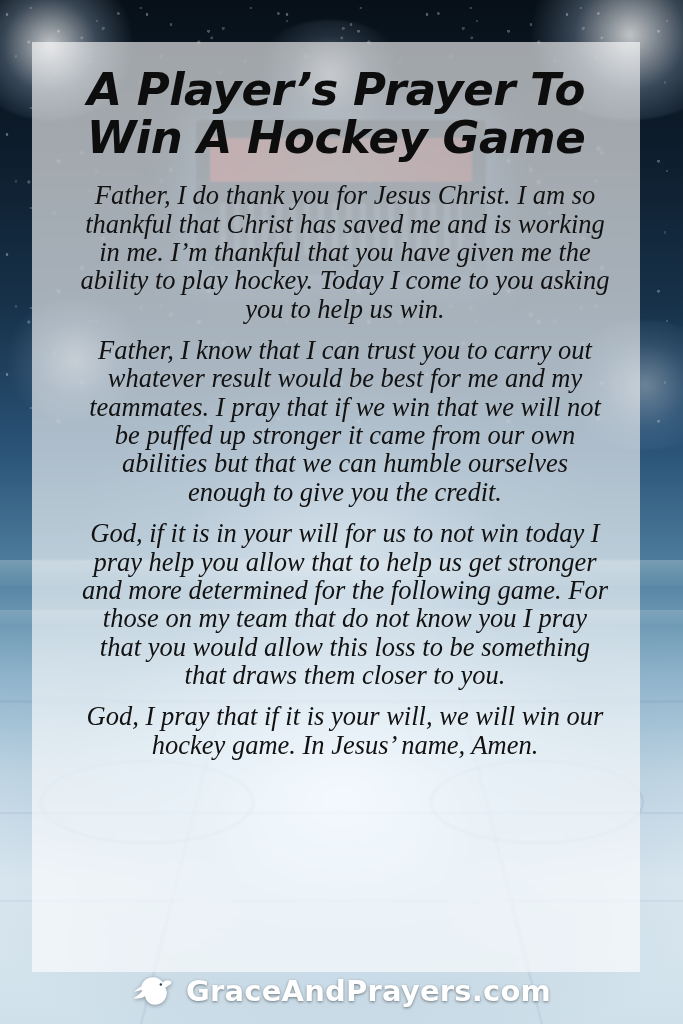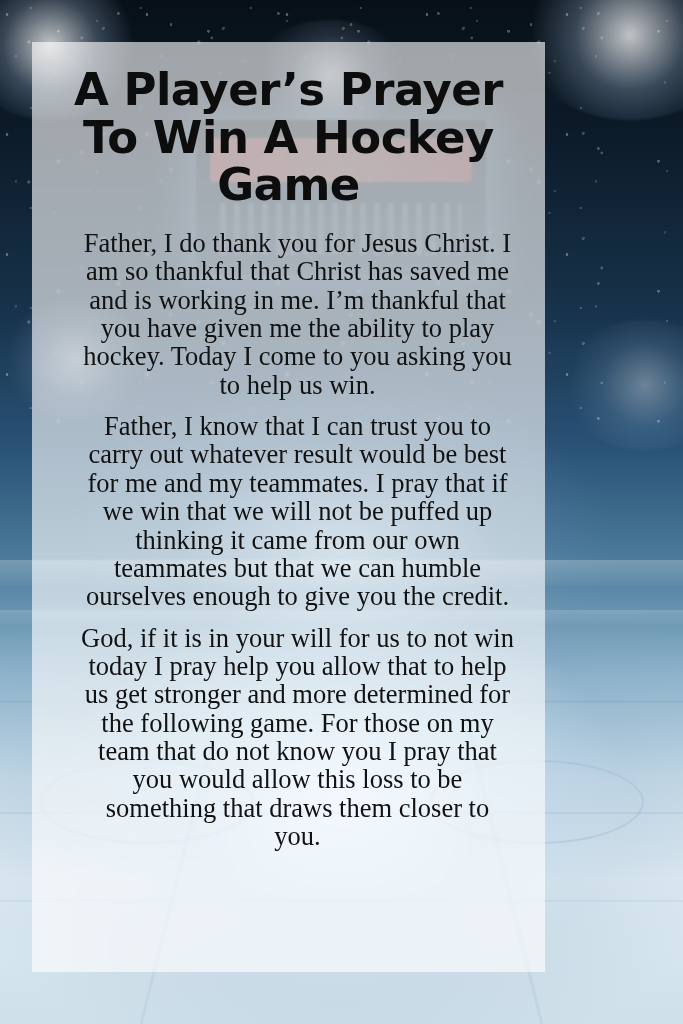--- a/index.html
+++ b/index.html
@@ -100,24 +100,25 @@
     position: absolute;
     left: 0; right: 0;
     background: linear-gradient(180deg, rgba(255,255,255,0.45), rgba(200,220,235,0.10));
   }
 
   
   .card {
     position: absolute;
     left: 32px;
     top: 42px;
-    width: 513px;
+    width: 608px;
     height: 930px;
     background: rgba(255,255,255,0.62);
     backdrop-filter: blur(1px);
+    font-style: italic;
   }
 
   .title {
     margin: 0;
     padding: 24px 18px 4px 18px;
     font-family: "DejaVu Sans", sans-serif;
     font-weight: bold;
     font-size: 45px;
     line-height: 1.06;
     letter-spacing: -0.5px;
@@ -189,19 +190,28 @@
   <div class="rink-line" style="left:180px; top:700px; width:3px; height:324px; opacity:.35; transform:skewX(-14deg);"></div>
   <div class="rink-line" style="left:500px; top:700px; width:3px; height:324px; opacity:.35; transform:skewX(14deg);"></div>
   <div class="rink-circle" style="left:40px; top:760px; width:210px; height:80px;"></div>
   <div class="rink-circle" style="left:430px; top:760px; width:210px; height:80px;"></div>
 
   <div class="card">
     <h1 class="title">A Player’s Prayer To Win A Hockey Game</h1>
 
     <div class="body">
       <p class="para">Father, I do thank you for Jesus Christ. I am so thankful that Christ has saved me and is working in me. I’m thankful that you have given me the ability to play hockey. Today I come to you asking you to help us win.</p>
-      <p class="para">Father, I know that I can trust you to carry out whatever result would be best for me and my teammates. I pray that if we win that we will not be puffed up thinking it came from our own teammates but that we can humble ourselves enough to give you the credit.</p>
+      <p class="para">Father, I know that I can trust you to carry out whatever result would be best for me and my teammates. I pray that if we win that we will not be puffed up stronger it came from our own abilities but that we can humble ourselves enough to give you the credit.</p>
       <p class="para">God, if it is in your will for us to not win today I pray help you allow that to help us get stronger and more determined for the following game. For those on my team that do not know you I pray that you would allow this loss to be something that draws them closer to you.</p>
+      <p class="para">God, I pray that if it is your will, we will win our hockey game. In Jesus’ name, Amen.</p>
     </div>
   </div>
 
+  <div class="brand">
+    <svg class="dove" viewBox="0 0 64 52" aria-hidden="true">
+      <path fill="#ffffff" d="M54 10c-3 0-5 1-7 3-3-5-9-8-15-8-9 0-16 6-18 14-4 2-8 5-11 9 5-2 9-3 13-3-3 5-8 9-14 12 7 1 13 0 18-3 1 7 7 13 15 13 10 0 18-8 18-18 0-3-1-6-2-8l6-4c2-1 3-3 3-5 0-1-3-2-6-2z"></path>
+      <circle cx="44" cy="16" r="1.8" fill="#2b3b4a"></circle>
+      <path fill="#ffffff" d="M22 30c6 2 12 1 17-3-2 7-9 12-17 11z" opacity="0.85"></path>
+    </svg>
+    <span class="brand-name">GraceAndPrayers.com</span>
+  </div>
 
 </div>
 
 </body></html>

